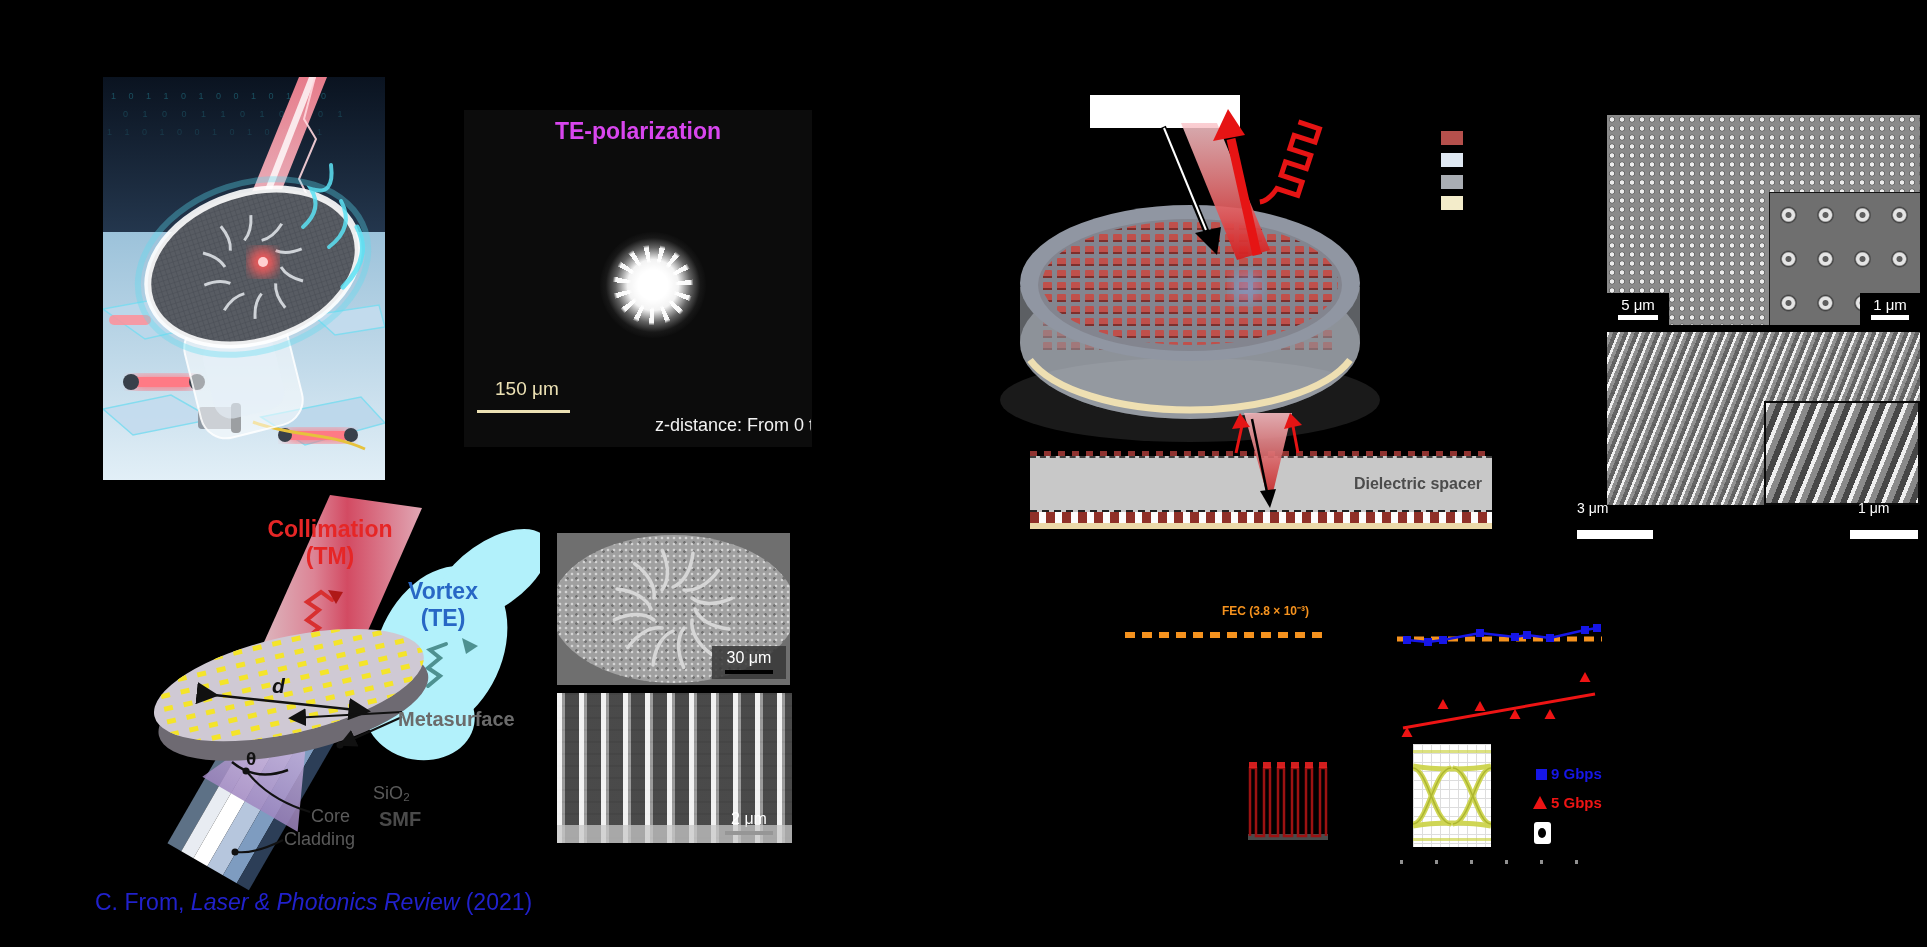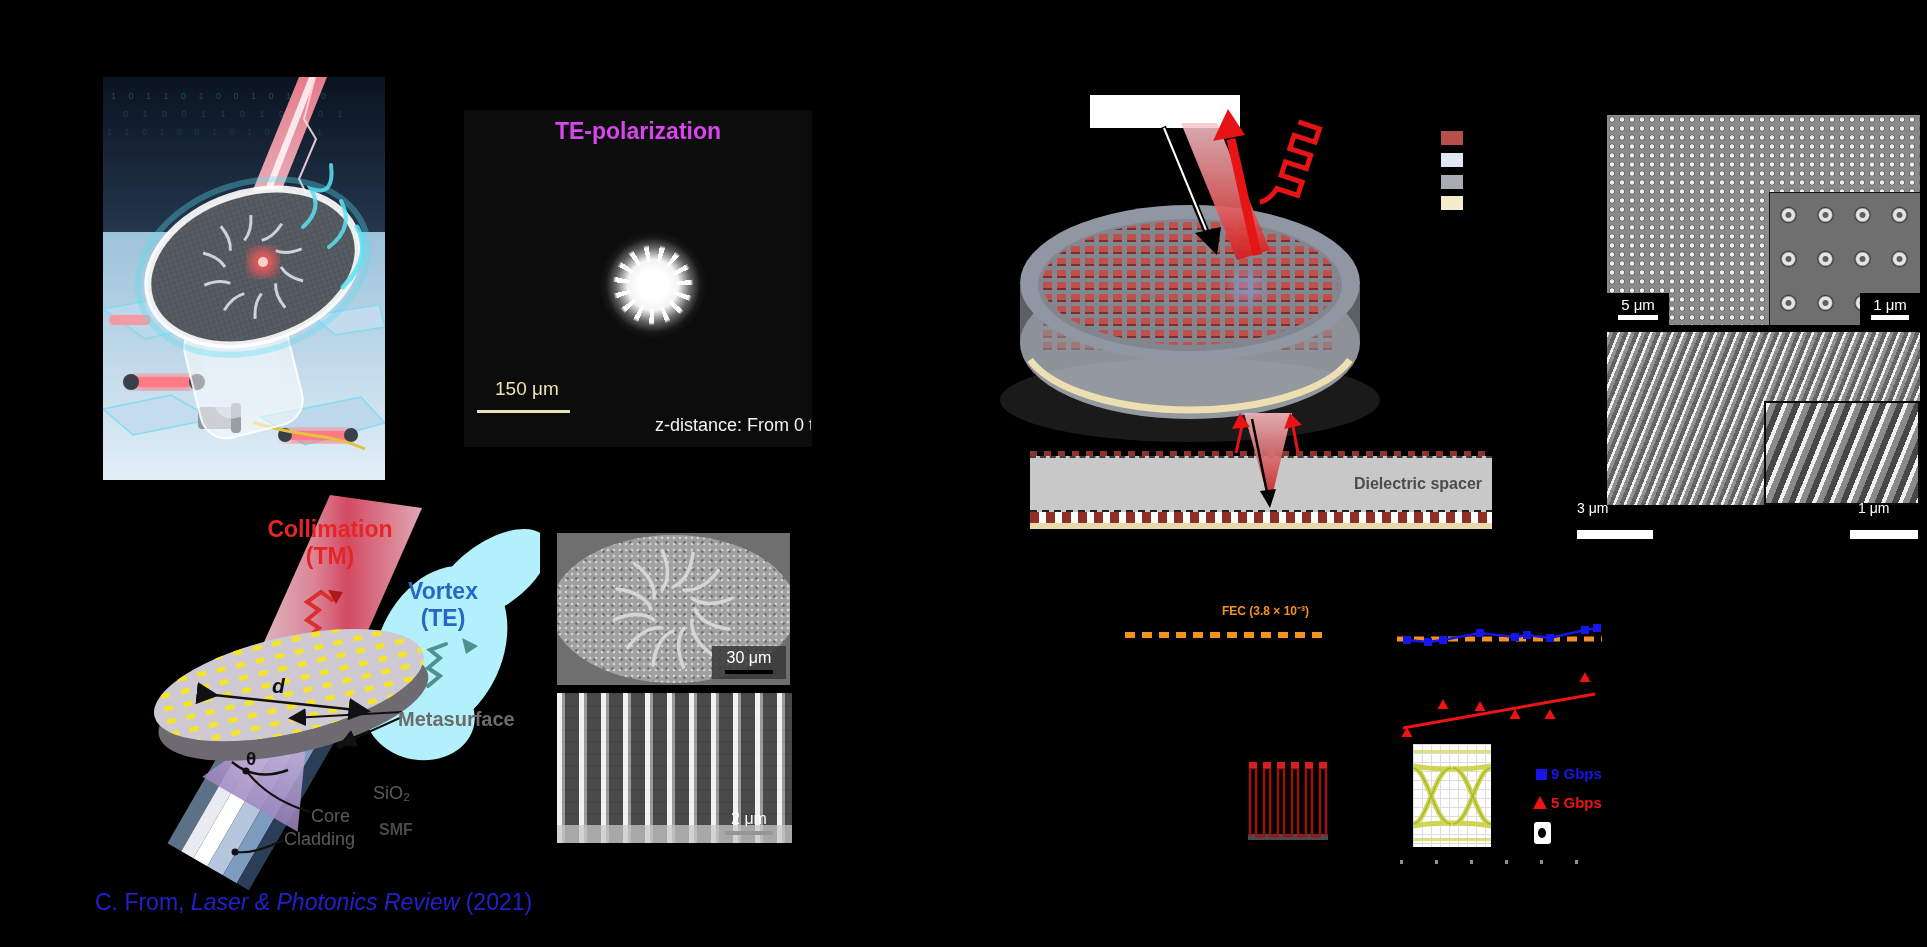--- a/index.html
+++ b/index.html
@@ -38,21 +38,21 @@
   .lbl-collim{left:120px;top:36px;width:140px;text-align:center;color:#e62626;
               font-weight:bold;font-size:23px;line-height:27px;}
   .lbl-vortex{left:248px;top:98px;width:110px;text-align:center;color:#2767c5;
               font-weight:bold;font-size:23px;line-height:27px;}
   .lbl-d{left:132px;top:194px;color:#111;font-weight:bold;font-style:italic;font-size:21px;}
   .lbl-meta{left:258px;top:228px;color:#6b6b6b;font-weight:bold;font-size:20px;}
   .lbl-theta{left:106px;top:268px;color:#111;font-weight:bold;font-size:19px;}
   .lbl-sio2{left:233px;top:303px;color:#5a5a5a;font-size:18px;}
   .lbl-core{left:171px;top:326px;color:#5a5a5a;font-size:18px;}
   .lbl-clad{left:144px;top:349px;color:#5a5a5a;font-size:18px;}
-  .lbl-smf{left:239px;top:341px;color:#4a4a4a;font-weight:bold;font-size:16px;}
+  .lbl-smf{left:239px;top:328px;color:#4a4a4a;font-weight:bold;font-size:20px;}
 
   
   .sem{overflow:hidden;}
   .sem-a{left:557px;top:533px;width:233px;height:152px;background:#6f6f6f;}
   .sem-a .disk{position:absolute;left:-6px;top:2px;width:245px;height:148px;border-radius:50%;
      background-color:#a0a0a0;
      background-image:radial-gradient(rgba(255,255,255,.55) 1px,transparent 1.7px),
                       radial-gradient(rgba(0,0,0,.30) 1px,transparent 1.7px);
      background-size:6px 6px,9px 9px;background-position:0 0,3px 3px;}
   .sem-b{left:557px;top:693px;width:235px;height:150px;background:#5f5f5f;

